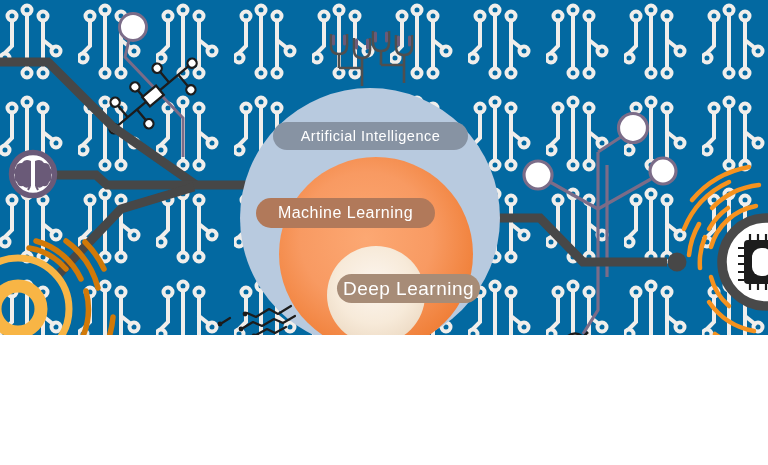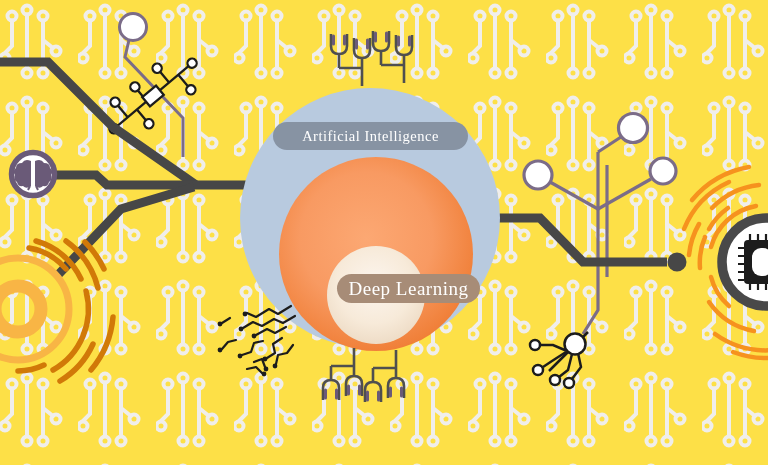--- a/index.html
+++ b/index.html
@@ -1,21 +1,21 @@
 <!DOCTYPE html>
 <html><head>
 <meta charset="utf-8">
 <style>
   html,body{margin:0;padding:0;background:#ffffff;}
   .stage{
     position:relative;
-    width:768px;height:465px;
+    width:768px;height:335px;
     overflow:hidden;
-    background:#fde047;
-    font-family:Liberation Serif, serif;
+    background:#0369a1;
+    font-family:Liberation Sans, sans-serif;
   }
   .stage svg.layer{position:absolute;left:0;top:0;}
   .pill{
     position:absolute;
     display:flex;align-items:center;justify-content:center;
     color:#ffffff;
     border-radius:18px;
     white-space:nowrap;
     z-index:3;
   }
@@ -206,17 +206,20 @@
       <path d="M236,340 l-8,2 l-6,7"></path>
         <circle cx="220" cy="350" r="2.4" fill="#1c1c1c" stroke="none"></circle>
       <path d="M247,369 l9,-2 l6,6"></path>
         <circle cx="264" cy="374" r="2.4" fill="#1c1c1c" stroke="none"></circle>
     </g>
   </svg>
 
   <div class="pill" id="pill-ai" style="background: rgb(135, 147, 163);">
     <span>Artificial Intelligence</span>
   </div>
+  <div class="pill" id="pill-ml" style="background: rgb(177, 121, 90);">
+    <span>Machine Learning</span>
+  </div>
   <div class="pill" id="pill-dl" style="background: rgb(167, 140, 119);">
     <span>Deep Learning</span>
   </div>
 
 </div>
 
 </body></html>

